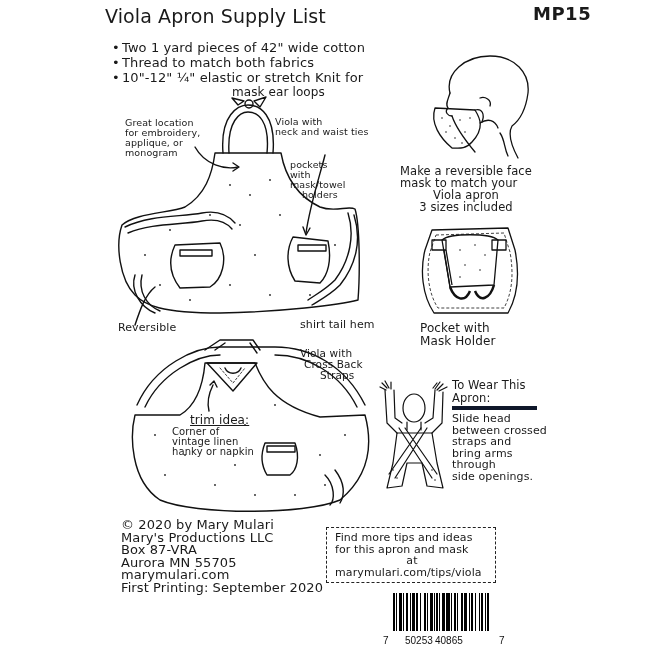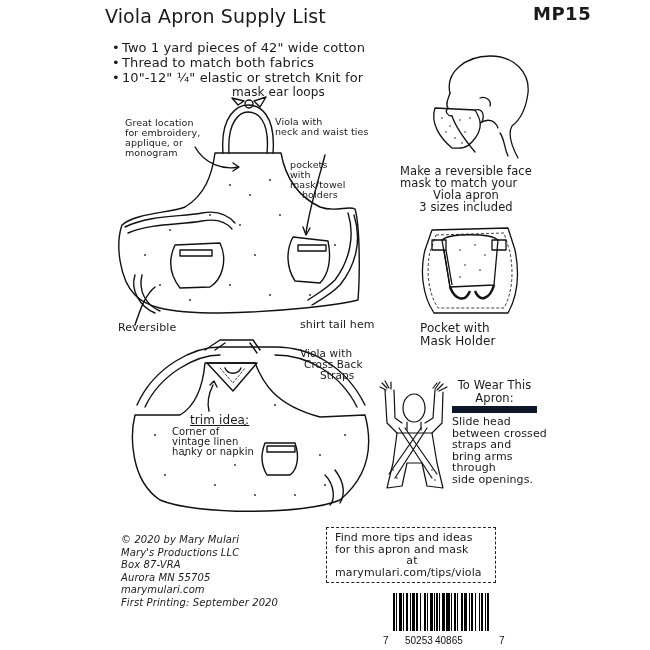--- a/index.html
+++ b/index.html
@@ -20,25 +20,25 @@
     #reversible { left: 118px; top: 321px; font-size: 11px; }
     #shirttail { left: 300px; top: 318px; font-size: 11px; text-align: center; }
     #mask-note { left: 400px; top: 165px; font-size: 11.5px; line-height: 12px; }
     #mask-note .c { text-align: center; }
     #pocket-cap { left: 420px; top: 322px; font-size: 12px; line-height: 13px; }
     #viola2-note { left: 300px; top: 348px; font-size: 10.5px; line-height: 11px; }
     #trim-note { left: 190px; top: 413px; }
     #trim-note .h { font-size: 12px; text-decoration: underline; }
     #trim-note .b { font-size: 10px; line-height: 10px; }
     #wear-note { left: 452px; top: 379px; }
-    #wear-note .h { font-size: 11.5px; line-height: 13px; text-align: center; border-bottom: 7px solid #0f172a; padding-bottom: 1px; width: 85px; }
+    #wear-note .h { font-size: 11.5px; line-height: 13px; text-align: left; border-bottom: 4px solid #0f172a; padding-bottom: 1px; width: 85px; }
     #wear-note .b { font-size: 11px; line-height: 11.5px; margin-top: 3px; }
     #tips-box { left: 326px; top: 527px; width: 170px; border: 1.5px dashed #222; padding: 4px 6px 4px 8px; font-size: 11px; line-height: 11.5px; }
     #tips-box .c { text-align: center; }
-    #credits { left: 121px; top: 534px; font-size: 10px; line-height: 12.5px; font-style: italic; }
+    #credits { left: 121px; top: 519px; font-size: 13px; line-height: 12.5px; }
     #barcode { left: 383px; top: 593px; width: 160px; height: 52px; }
     .bars { position: absolute; left: 10px; top: 0; height: 38px; display: flex; align-items: stretch; }
     .bars span { display: block; background: #000; height: 100%; }
     .digits { position: absolute; left: 0; top: 38px; width: 160px; font-family: "Liberation Sans", sans-serif; font-size: 10px; }
     .digits span { position: absolute; }
     svg.ill { position: absolute; }
   </style>
 </head>
 <body>
 

